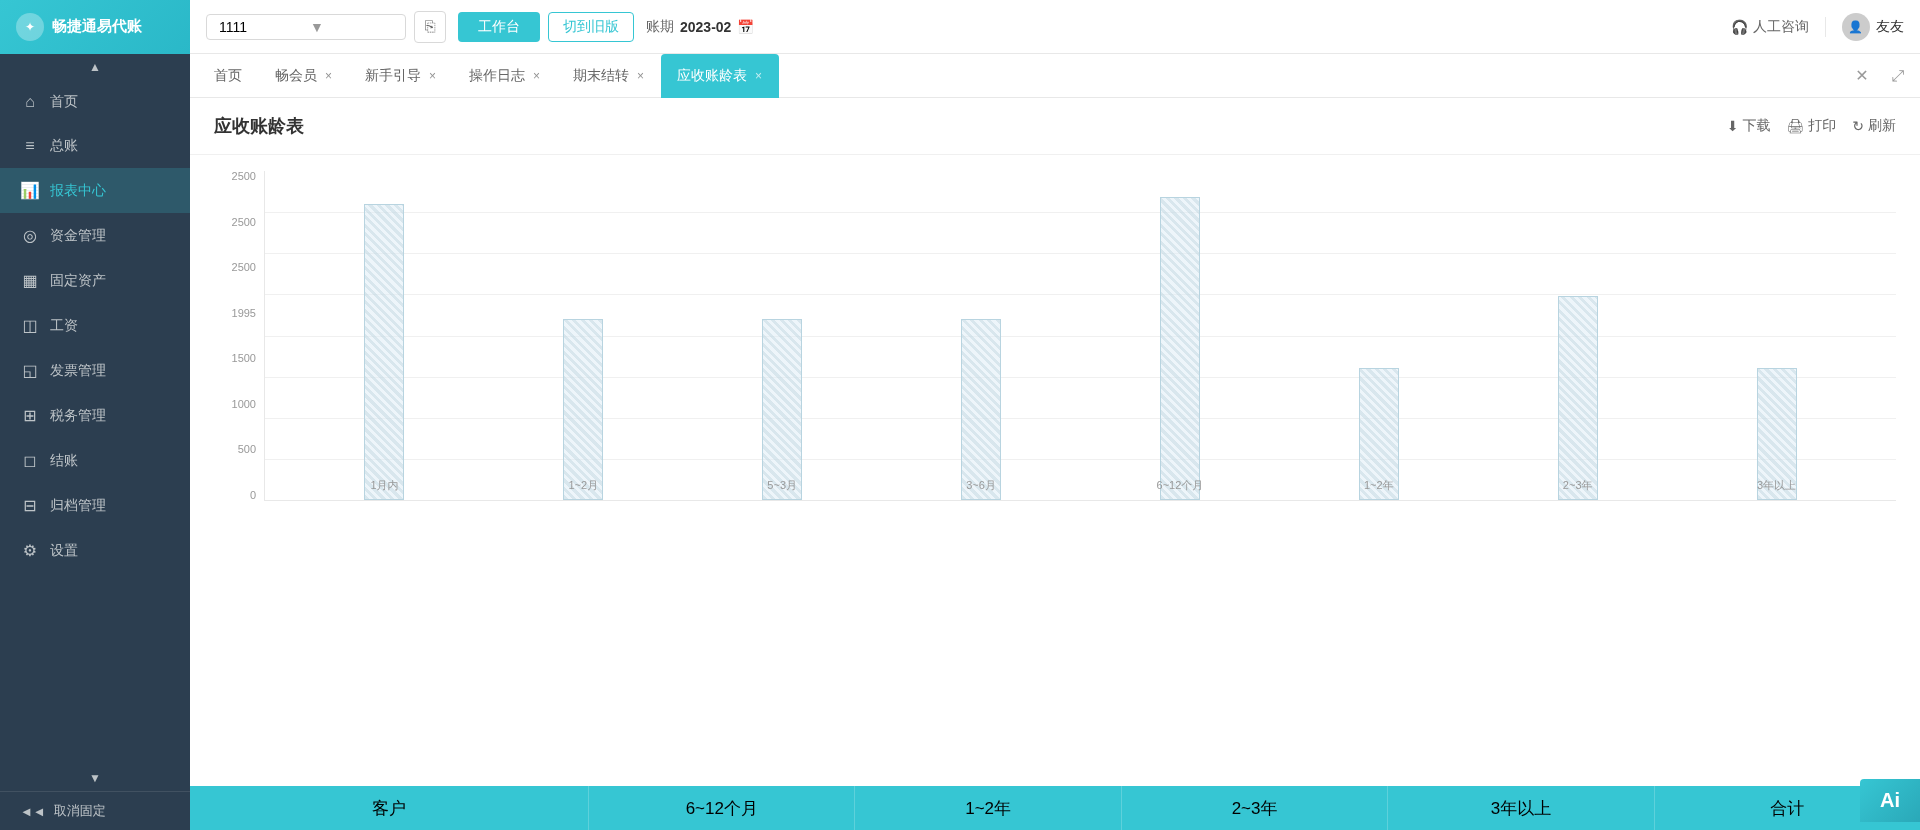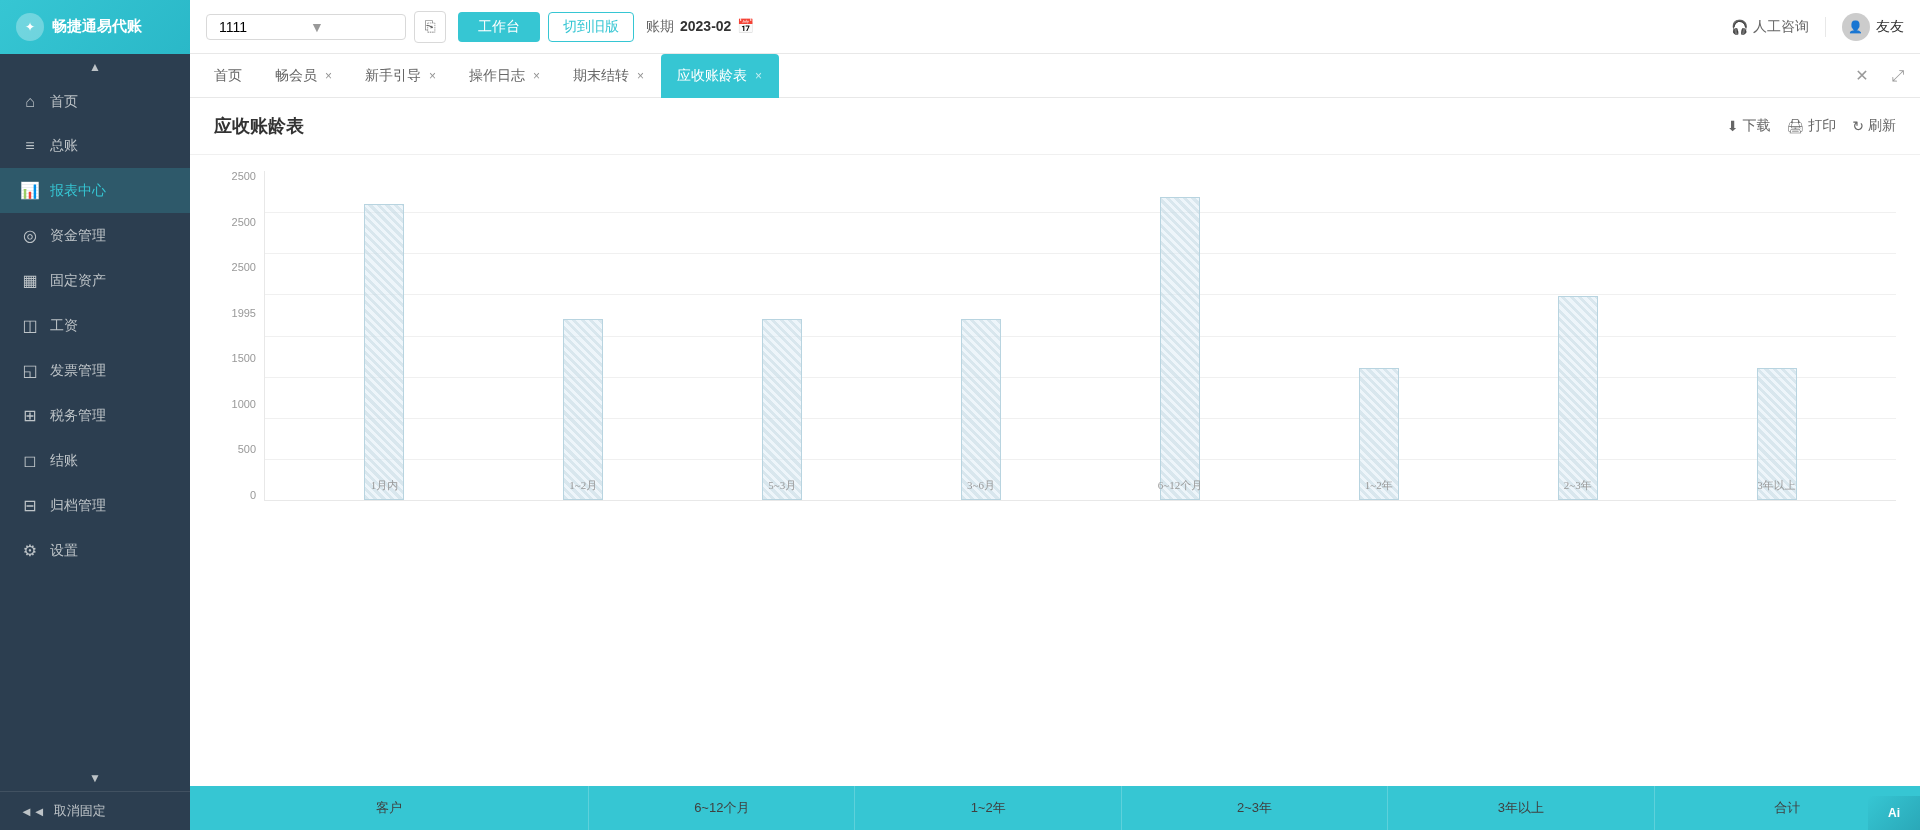--- a/index.html
+++ b/index.html
@@ -84,20 +84,21 @@
       color: #36c6d3;
       background: #fff;
       border-radius: 4px;
       padding: 5px 14px;
       cursor: pointer;
       margin-left: 8px;
       font-size: 14px;
     }
     .period-area {
       display: flex;
+      align-items: center;
       margin-left: 12px;
       color: #333;
       font-size: 14px;
     }
     .period-area .label { margin-right: 6px; color: #666; }
     .period-area .value { font-weight: bold; color: #333; }
     .period-area .cal-icon { margin-left: 6px; color: #36c6d3; cursor: pointer; }
     .header-right {
       margin-left: auto;
       display: flex;
@@ -293,42 +294,41 @@
       background: #36c6d3;
       display: flex;
       height: 44px;
       flex-shrink: 0;
     }
     .table-footer-header .col {
       flex: 1;
       display: flex;
       align-items: center;
       justify-content: center;
-      color: #404040;
-      font-size: 13px;
+      color: #000000;
+      font-size: 17px;
       border-right: 1px solid rgba(255,255,255,0.2);
     }
     .table-footer-header .col:last-child { border-right: none; }
     .table-footer-header .col-customer { flex: 1.5; }
 
     
     .bar-chart {
       width: 100%;
       height: 360px;
       position: relative;
       padding-left: 50px;
       padding-bottom: 30px;
     }
     .chart-inner {
       width: 100%;
       height: 100%;
       position: relative;
       border-left: 1px solid #e8e8e8;
       border-bottom: 1px solid #e8e8e8;
-      font-family: Liberation Serif, serif;
     }
     .y-axis-labels {
       position: absolute;
       left: 0;
       top: 0;
       bottom: 30px;
       width: 48px;
       display: flex;
       flex-direction: column-reverse;
       justify-content: space-between;
@@ -399,26 +399,26 @@
       display: flex;
       align-items: center;
       justify-content: center;
       font-size: 11px;
       color: #999;
     }
 
     
     .ai-badge {
       position: fixed;
-      bottom: 0;
+      bottom: 8px;
       right: 0;
       background: linear-gradient(135deg, #36c6d3, #2aa8b8);
       color: #fff;
       padding: 10px 20px;
-      font-size: 12px;
+      font-size: 20px;
       font-weight: bold;
       cursor: pointer;
       border-radius: 4px 0 0 0;
     }
   </style>
 </head>
 <body>
 
 <div class="top-header">
   <div class="logo-area">

